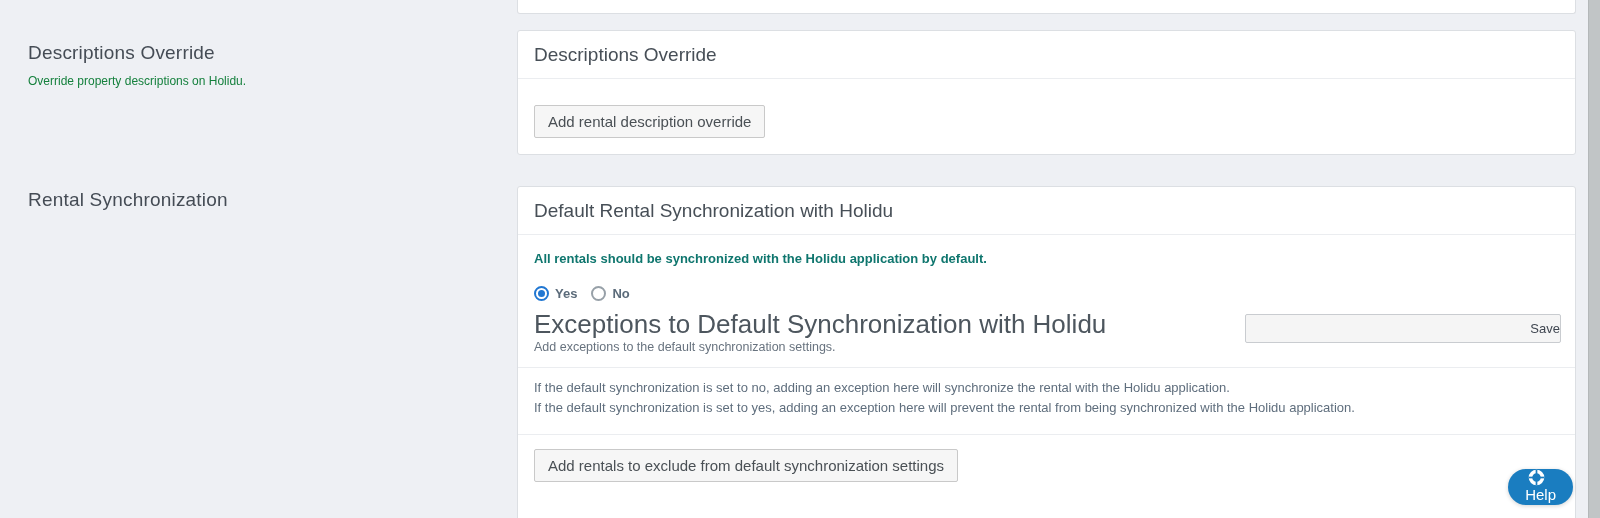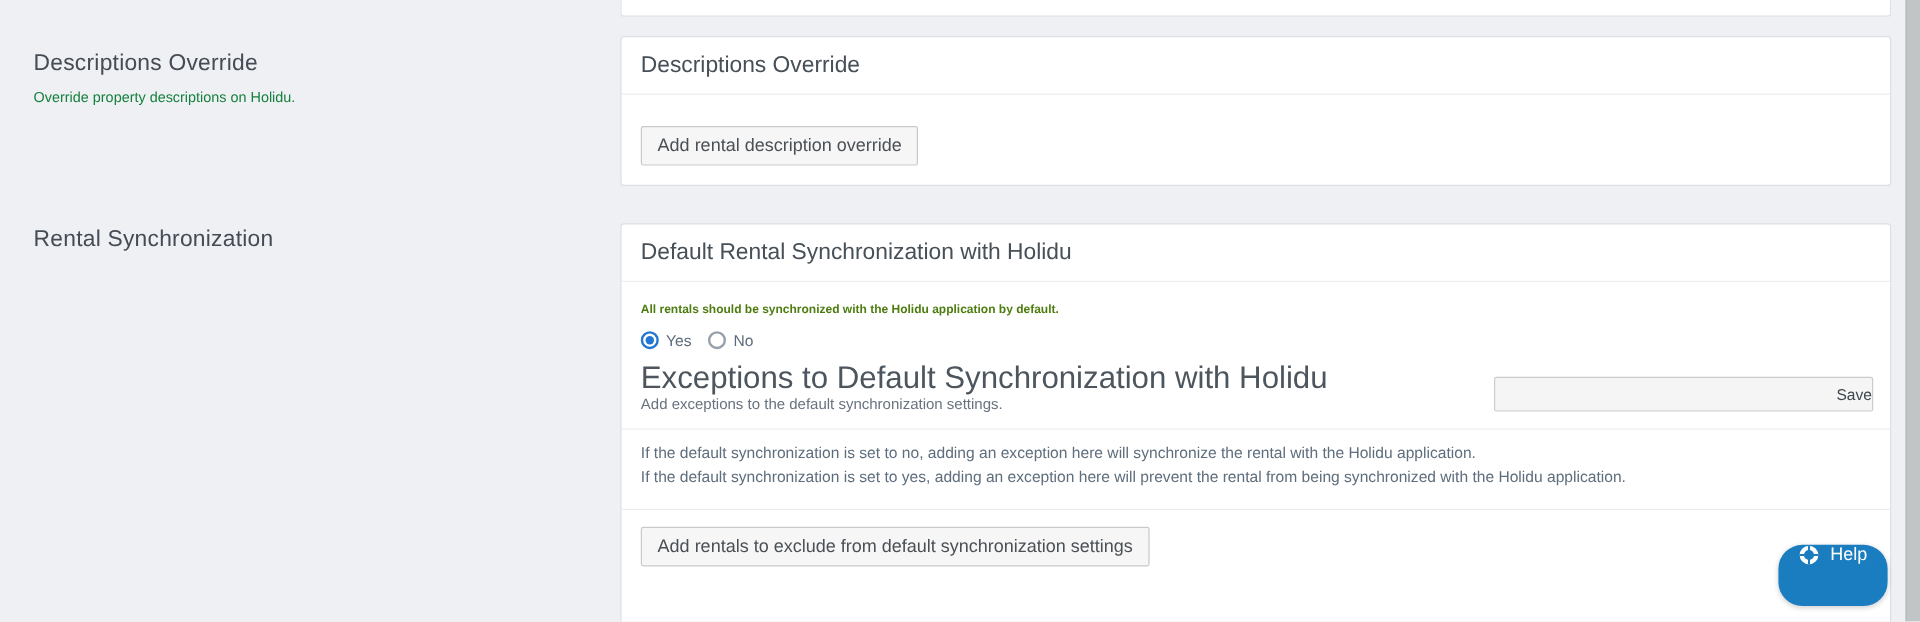--- a/index.html
+++ b/index.html
@@ -50,27 +50,27 @@
     border: 1px solid #c9c9c9;
     border-radius: 2px;
     padding: 7px 13px;
     font-size: 15px;
     color: #4a5055;
     cursor: pointer;
   }
   #card-descriptions .card-body { padding: 26px 16px 23px; }
 
   .question {
-    font-size: 10px; font-weight: bold; color: #4d7c0f;
+    font-size: 13px; font-weight: bold; color: #0f766e;
     line-height: 15px;
   }
   .radio-row {
-    margin-top: 10px;
+    margin-top: 20px;
     display: flex; align-items: flex-start;
-    font-size: 13px; color: #5b6b7a;
+    font-size: 13px; color: #5b6b7a; font-weight: bold;
   }
   .radio-option { display: flex; align-items: center; margin-right: 14px; cursor: pointer; }
   .radio {
     width: 15px; height: 15px; border-radius: 50%;
     margin-right: 6px; position: relative; flex: 0 0 auto;
   }
   .radio.checked { border: 2px solid #2177d2; }
   .radio.checked::after {
     content: ""; position: absolute;
     left: 2px; top: 2px; width: 7px; height: 7px;
@@ -101,28 +101,29 @@
     height: 1px; background: #ebedf0;
     margin: 12px -16px 0;
   }
   .info-lines { margin-top: 10px; font-size: 13px; color: #5f6e7d; line-height: 20px; }
   .divider-2 { margin-top: 16px; }
   .exclude-btn { margin-top: 14px; margin-bottom: 14px; }
 
   
   .help-pill {
     position: absolute; right: 27px; bottom: 13px;
-    height: 51px; padding: 0 17px;
+    height: 36px; padding: 0 17px;
     border-radius: 20px;
     background: #1a7dc0;
     color: #ffffff;
-    display: flex; align-items: flex-start;
+    display: flex; align-items: center;
     font-size: 15px;
     cursor: pointer;
     box-shadow: 0 1px 4px rgba(0,0,0,.18);
+    flex-direction: column;
   }
   .help-pill .icon { margin-right: 9px; display: flex; }
 
   
   .scrollbar {
     position: absolute; right: 0; top: 0;
     width: 12px; height: 518px;
     background: #c1c5c6;
     border-left: 1px solid #b4b8b9;
   }

